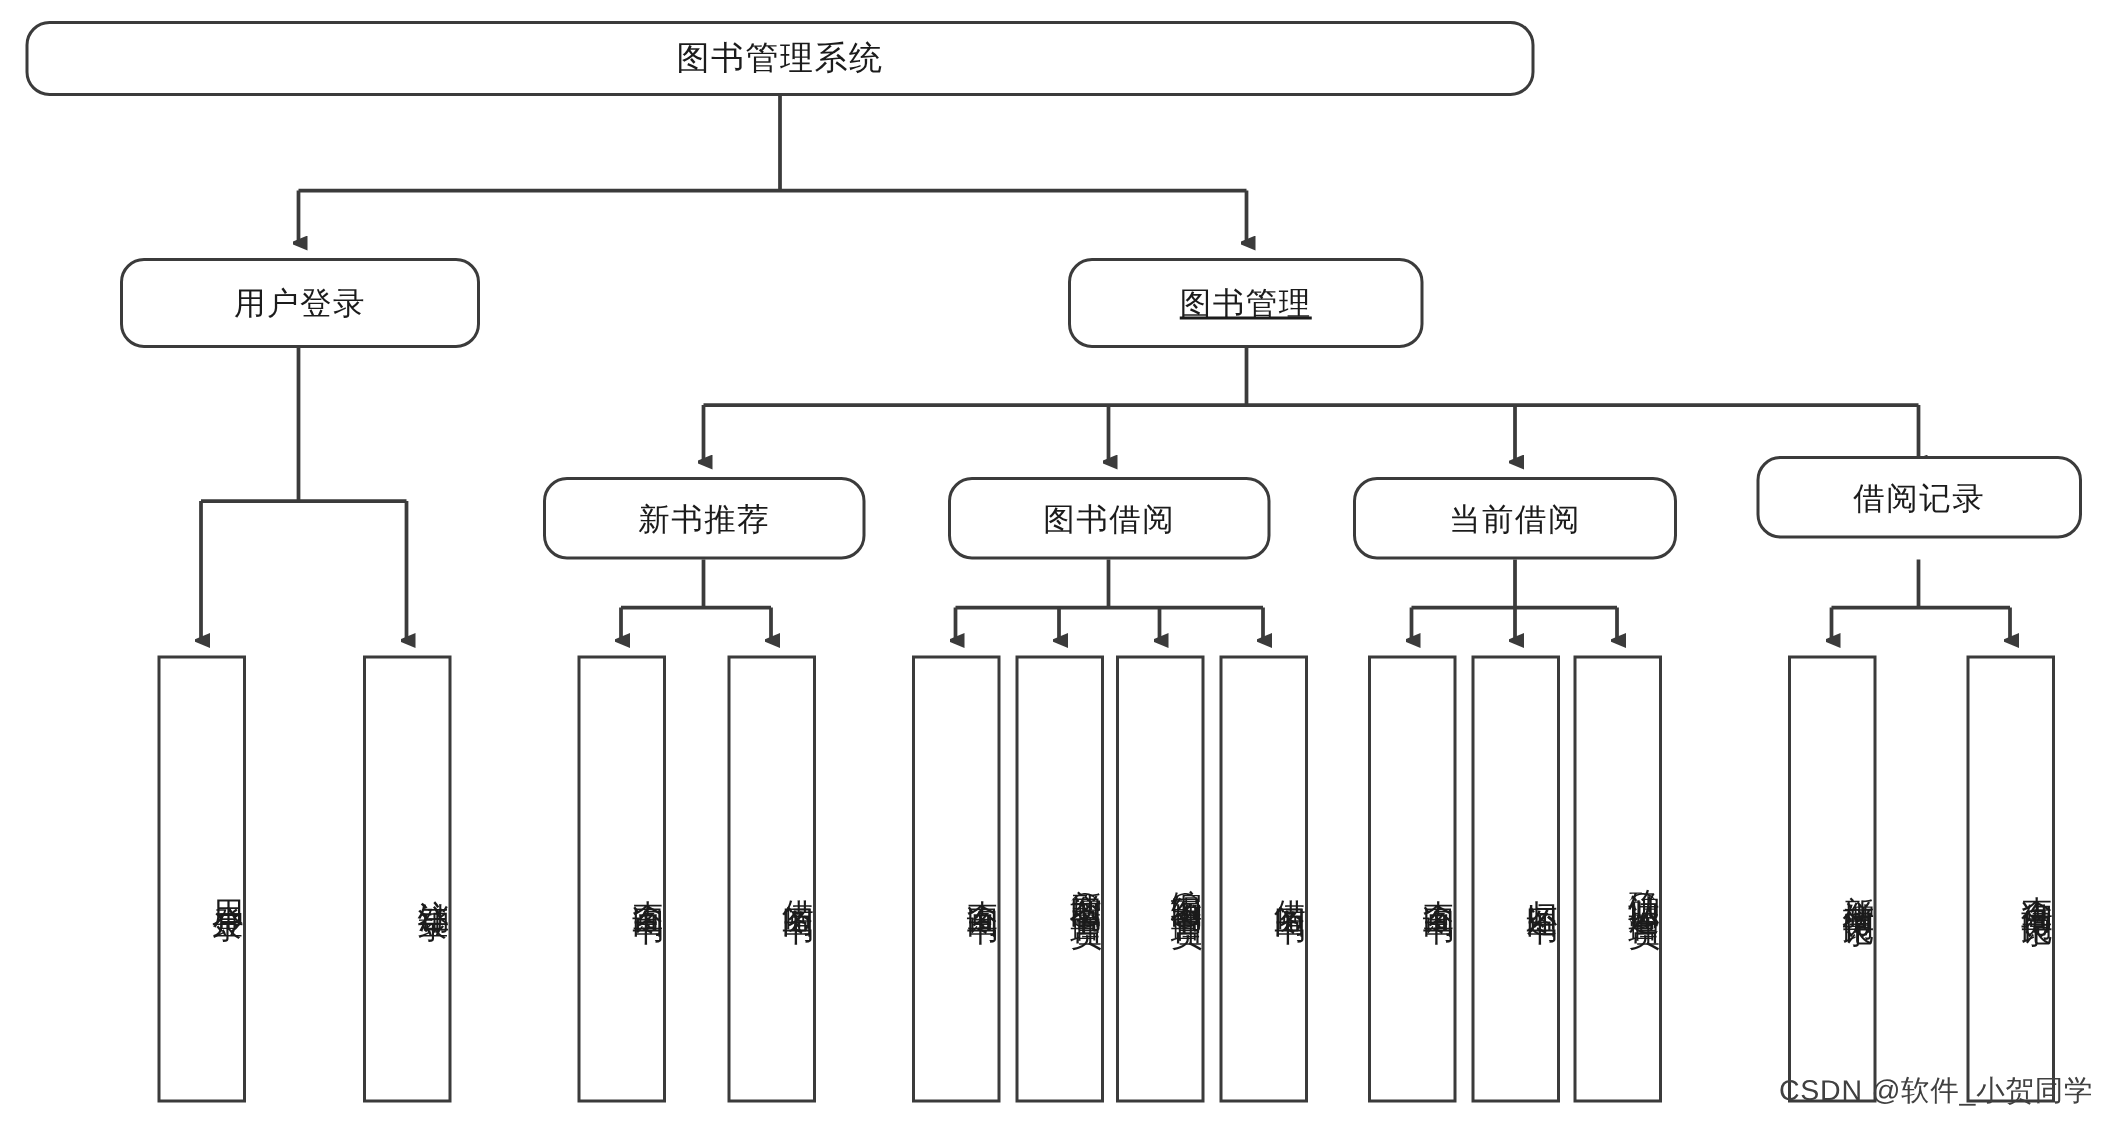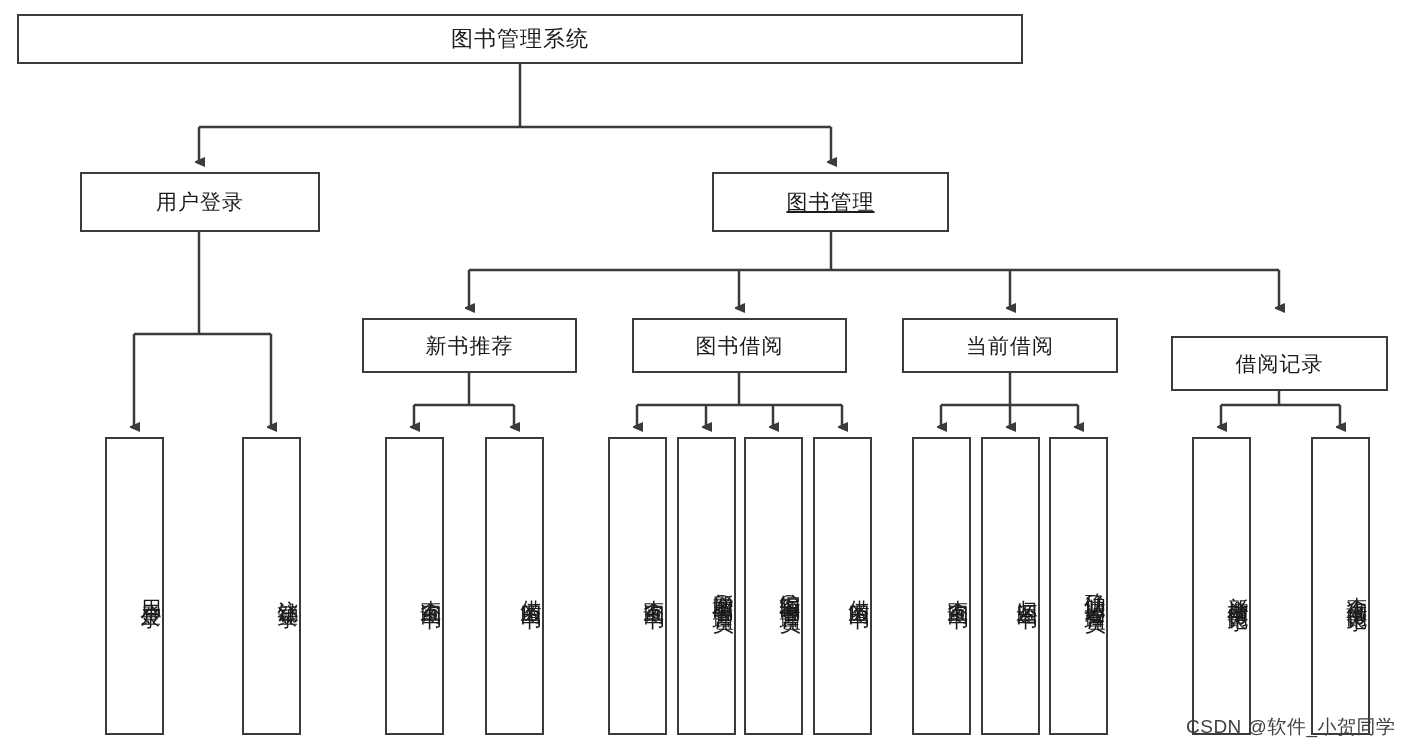--- a/index.html
+++ b/index.html
@@ -31,20 +31,21 @@
     border: 2px solid #3b3b3b;
     background: #ffffff;
     display: flex;
     align-items: center;
     justify-content: center;
     color: #1b1b1b;
   }
   .node.h {
     font-size: 21px;
     letter-spacing: 1px;
+    border-radius: 16px;
   }
   .node.root {
     font-size: 22px;
   }
   .node.v {
     font-size: 21px;
     writing-mode: vertical-rl;
     text-orientation: upright;
     letter-spacing: 3px;
     padding-top: 6px;
@@ -136,21 +137,21 @@
 
   <div class="node h" style="left:362px; top:318px; width:215px; height:55px;">
     <span>新书推荐</span>
   </div>
   <div class="node h" style="left:902px; top:318px; width:216px; height:55px;">
     <span>当前借阅</span>
   </div>
   <div class="node h" style="left:632px; top:318px; width:215px; height:55px;">
     <span>图书借阅</span>
   </div>
-  <div class="node h" style="left:1171px; top:336px; width:217px; height:55px;">
+  <div class="node h" style="left:1171px; top:304px; width:217px; height:55px;">
     <span>借阅记录</span>
   </div>
 
   <div class="node v" style="left:105px; top:437px; width:59px; height:298px;">
     <span class="vtext">用户登录</span>
   </div>
   <div class="node v" style="left:242px; top:437px; width:59px; height:298px;">
     <span class="vtext">注销登录</span>
   </div>
 

